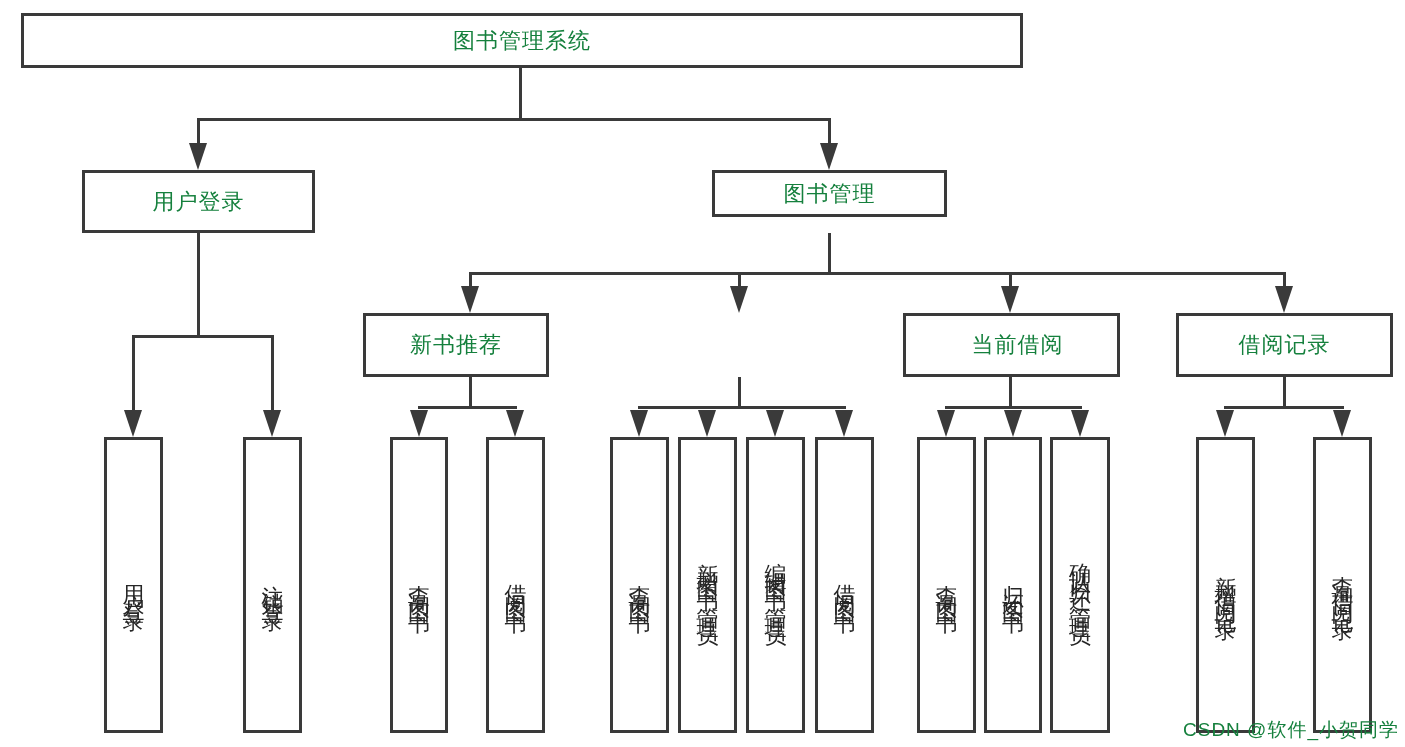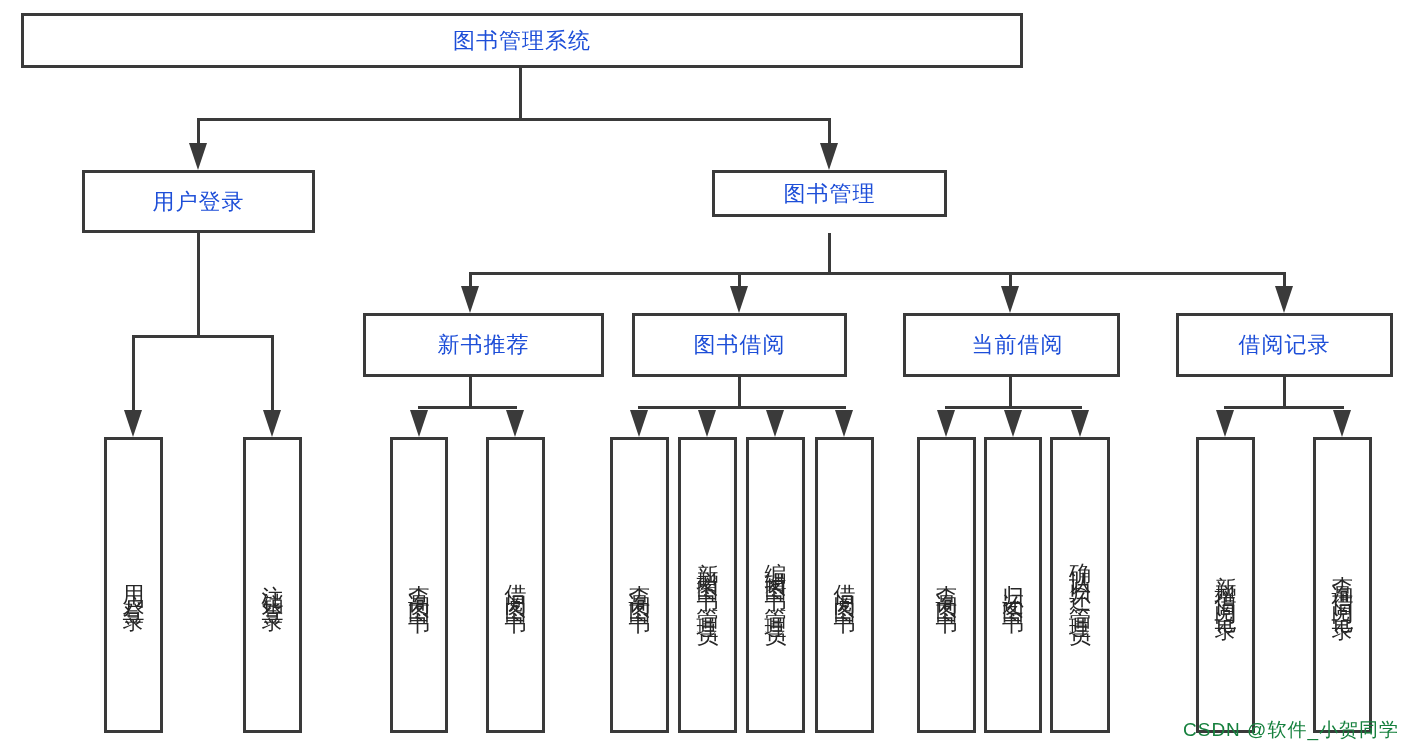--- a/index.html
+++ b/index.html
@@ -14,21 +14,21 @@
   .box{
     position:absolute;
     box-sizing:border-box;
     border:3px solid #3a3a3a;
     background:#ffffff;
     display:flex;
     align-items:center;
     justify-content:center;
     font-size:22px;
     letter-spacing:1px;
-    color:#1d4ed8;
+    color:#15803d;
   }
   .vbox{
     position:absolute;
     box-sizing:border-box;
     border:3px solid #3a3a3a;
     background:#ffffff;
     display:flex;
     align-items:center;
     justify-content:center;
     font-size:22px;
@@ -88,22 +88,21 @@
   <div class="hline" style="left:469px;top:272px;width:816px;"></div>
   <div class="vline" style="left:469px;top:272px;height:16px;"></div>
   <div class="arrow" style="left:461px;top:286px;"></div>
   <div class="vline" style="left:738px;top:272px;height:16px;"></div>
   <div class="arrow" style="left:730px;top:286px;"></div>
   <div class="vline" style="left:1009px;top:272px;height:16px;"></div>
   <div class="arrow" style="left:1001px;top:286px;"></div>
   <div class="vline" style="left:1283px;top:272px;height:16px;"></div>
   <div class="arrow" style="left:1275px;top:286px;"></div>
 
-  <div class="box" style="left:363px;top:313px;width:241px;height:64px;">新书推荐</div>
-  <div class="box" style="left:632px;top:313px;width:215px;height:64px;">图书借阅</div>
+  <div class="box" style="left:363px;top:313px;width:186px;height:64px;">新书推荐</div>
   <div class="box" style="left:903px;top:313px;width:217px;height:64px;padding-left:12px;">当前借阅</div>
   <div class="box" style="left:1176px;top:313px;width:217px;height:64px;">借阅记录</div>
 
   <div class="vline" style="left:469px;top:377px;height:32px;"></div>
   <div class="hline" style="left:418px;top:406px;width:99px;"></div>
   <div class="arrow" style="left:410px;top:410px;"></div>
   <div class="arrow" style="left:506px;top:410px;"></div>
 
   <div class="vline" style="left:738px;top:377px;height:32px;"></div>
   <div class="hline" style="left:638px;top:406px;width:208px;"></div>

